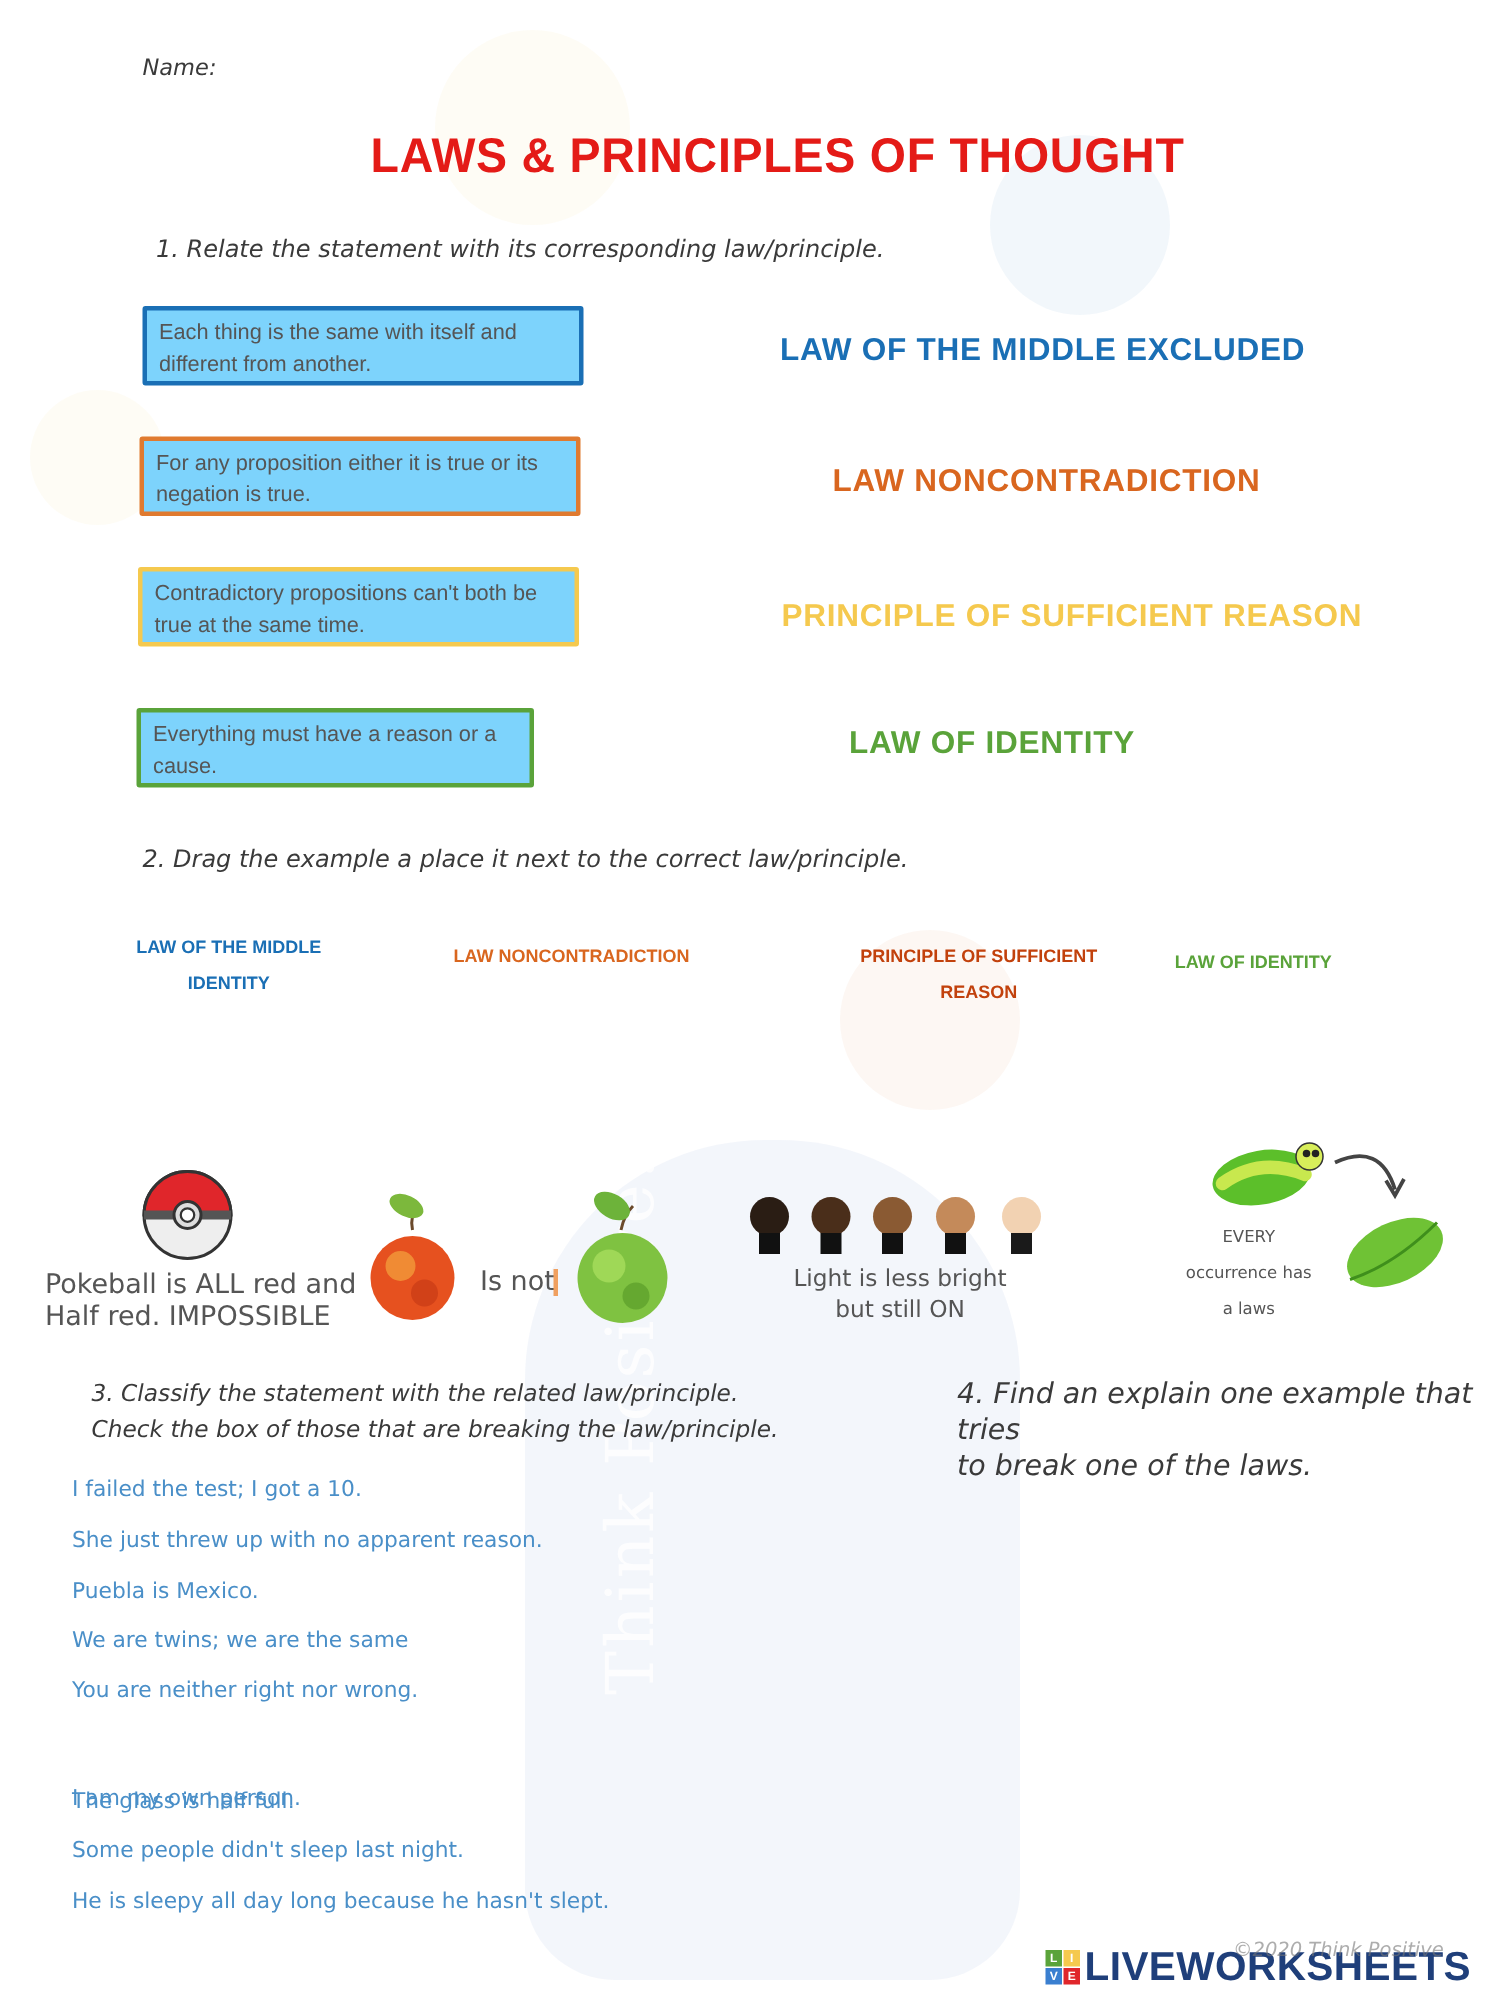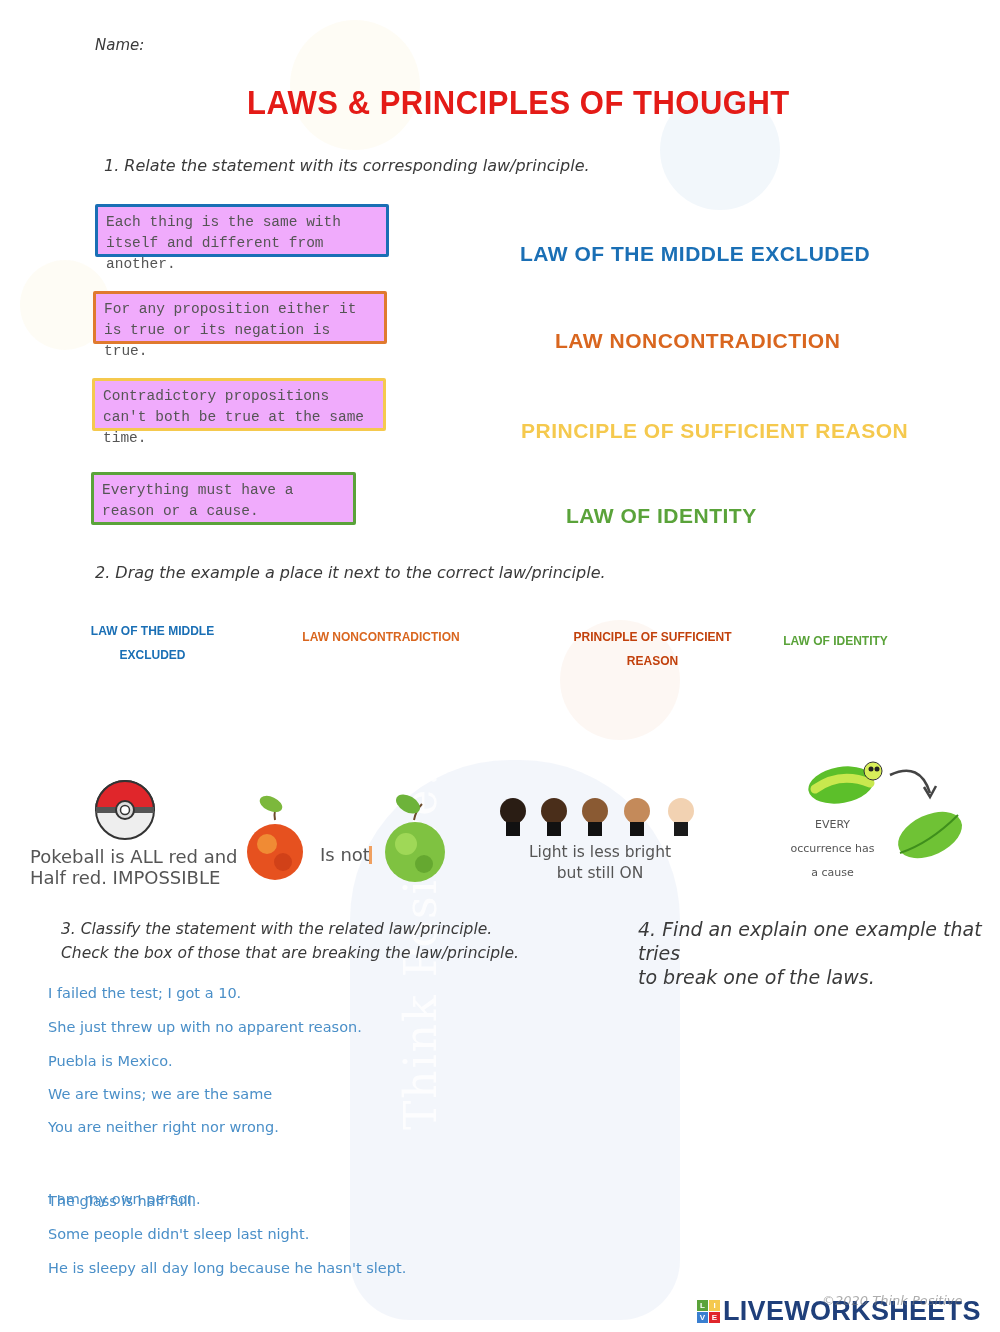--- a/index.html
+++ b/index.html
@@ -25,27 +25,27 @@
   }
   .hand { font-family:"DejaVu Sans", sans-serif; font-style:italic; color:#3a3a3a; }
   .name-label { left:95px; top:36px; font-size:15px; }
   .title {
     left:247px; top:86px; font-size:31px; color:#e41b17;
     font-family:"Liberation Sans", sans-serif; font-weight:bold; letter-spacing:0.5px;
     transform:scaleY(1.05);
   }
   .q1 { left:104px; top:156px; font-size:16px; }
   .stmt-box {
-    position:absolute; background:#f0abfc; border:3px solid; border-radius:2px;
-    font-family:Liberation Mono, monospace; font-size:14.5px; color:#555;
+    position:absolute; background:#7dd3fc; border:3px solid; border-radius:2px;
+    font-family:Liberation Sans, sans-serif; font-size:14.5px; color:#555;
     line-height:21px; padding:5px 8px 0 8px; box-sizing:border-box;
   }
   .law-big {
     position:absolute; font-family:"Liberation Sans", sans-serif; font-weight:bold;
-    font-size:21px; letter-spacing:0.5px; white-space:nowrap;margin-top:20px;
+    font-size:21px; letter-spacing:0.5px; white-space:nowrap;
   }
   .q2 { left:95px; top:563px; font-size:16px; }
   .law-small {
     position:absolute; font-family:"Liberation Sans", sans-serif; font-weight:bold;
     font-size:12px; text-align:center; line-height:24px; white-space:nowrap;
   }
   .example-text {
     position:absolute; font-family:"DejaVu Sans", sans-serif; font-size:18px;
     color:#555; text-align:center; line-height:21px; white-space:nowrap;
   }
@@ -96,21 +96,21 @@
 
 <div class="law-big" style="left:520px;top:222px;color:#1a6fb5;">LAW OF THE MIDDLE EXCLUDED</div>
 <div class="law-big" style="left:555px;top:309px;color:#d9661f;">LAW NONCONTRADICTION</div>
 <div class="law-big" style="left:521px;top:399px;color:#f5c94e;">PRINCIPLE OF SUFFICIENT REASON</div>
 <div class="law-big" style="left:566px;top:484px;color:#5aa33a;">LAW OF IDENTITY</div>
 
 <div class="abs hand q2">2. Drag the example a place it next to the correct law/principle.</div>
 
 <div class="law-small" style="left:80px;top:619px;width:145px;color:#1a6fb5;">
   <div>LAW OF THE MIDDLE</div>
-  <div>EXCLUDED</div>
+  <div>IDENTITY</div>
 </div>
 <div class="law-small" style="left:302px;top:625px;width:158px;color:#d9661f;">
   <div>LAW NONCONTRADICTION</div>
 </div>
 <div class="law-small" style="left:570px;top:625px;width:165px;color:#c2410c;">
   <div>PRINCIPLE OF SUFFICIENT</div>
   <div>REASON</div>
 </div>
 <div class="law-small" style="left:778px;top:629px;width:115px;color:#5aa33a;">
   <div>LAW OF IDENTITY</div>
@@ -186,21 +186,21 @@
     <circle cx="66" cy="14" r="2.5" fill="#222"></circle>
       <circle cx="72" cy="14" r="2.5" fill="#222"></circle>
     <path d="M85 20 q30 -14 40 18" stroke="#444" stroke-width="2.5" fill="none"></path>
     <path d="M119 32 l6 10 l6 -11" stroke="#444" stroke-width="2.5" fill="none"></path>
     <ellipse cx="125" cy="80" rx="34" ry="20" fill="#6fc235" transform="rotate(-25 125 80)"></ellipse>
     <path d="M95 98 q30 -10 58 -38" stroke="#3f8f1c" stroke-width="2" fill="none"></path>
   </svg>
   <div class="example-text" style="left:0;top:58px;width:145px;font-size:11px;line-height:24px;">
     <div>EVERY</div>
     <div>occurrence has</div>
-    <div>a cause</div>
+    <div>a laws</div>
   </div>
 </div>
 
 <div class="abs hand q3">
   <div>3. Classify the statement with the related law/principle.</div>
   <div>Check the box of those that are breaking the law/principle.</div>
 </div>
 
 <div class="abs hand q4">
   <div>4. Find an explain one example that tries</div>

